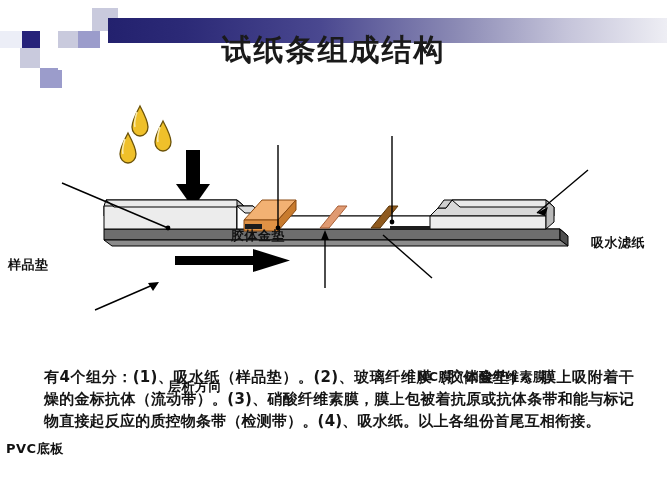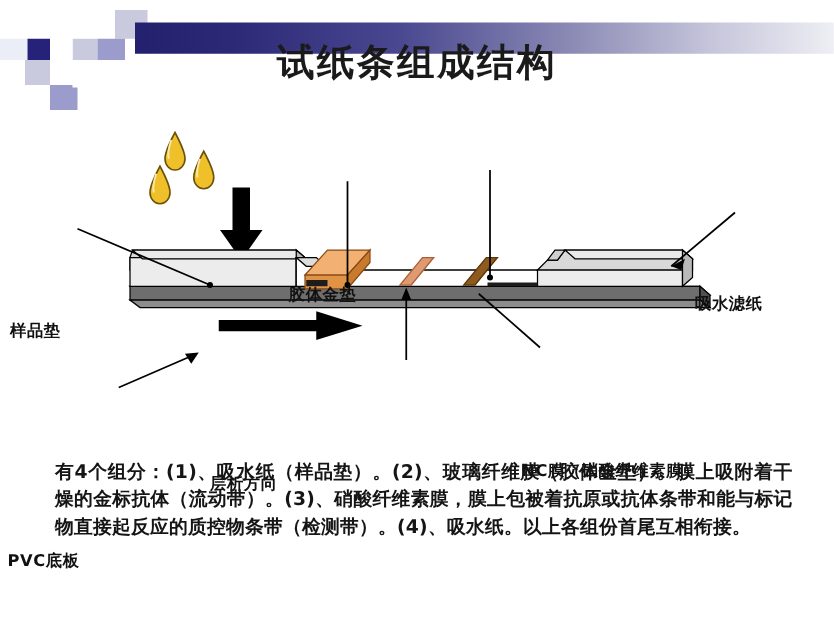--- a/index.html
+++ b/index.html
@@ -72,21 +72,21 @@
     font-family: "DejaVu Sans", "Liberation Sans", sans-serif;
     font-size: 13px;
     font-weight: bold;
     color: #111111;
     white-space: nowrap;
     letter-spacing: 0.5px;
   }
   .lbl-sample   { left: 8px;   top: 168px; }
   .lbl-gold     { left: 231px; top: 123px; margin-top: 16px; }
   .lbl-control  { left: 363px; top: 113px; }
-  .lbl-absorb   { left: 556px; top: 146px; text-align: right; }
+  .lbl-absorb   { left: 591px; top: 146px; text-align: right; }
   .lbl-nc       { left: 417px; top: 280px; }
   .lbl-test     { left: 276px; top: 300px; }
   .lbl-pvc      { left: 6px;  top: 312px; margin-top: 40px; }
   .lbl-flow     { left: 168px; top: 290px; }
 
   
   #desc {
     position: absolute;
     left: 44px;
     top: 366px;

